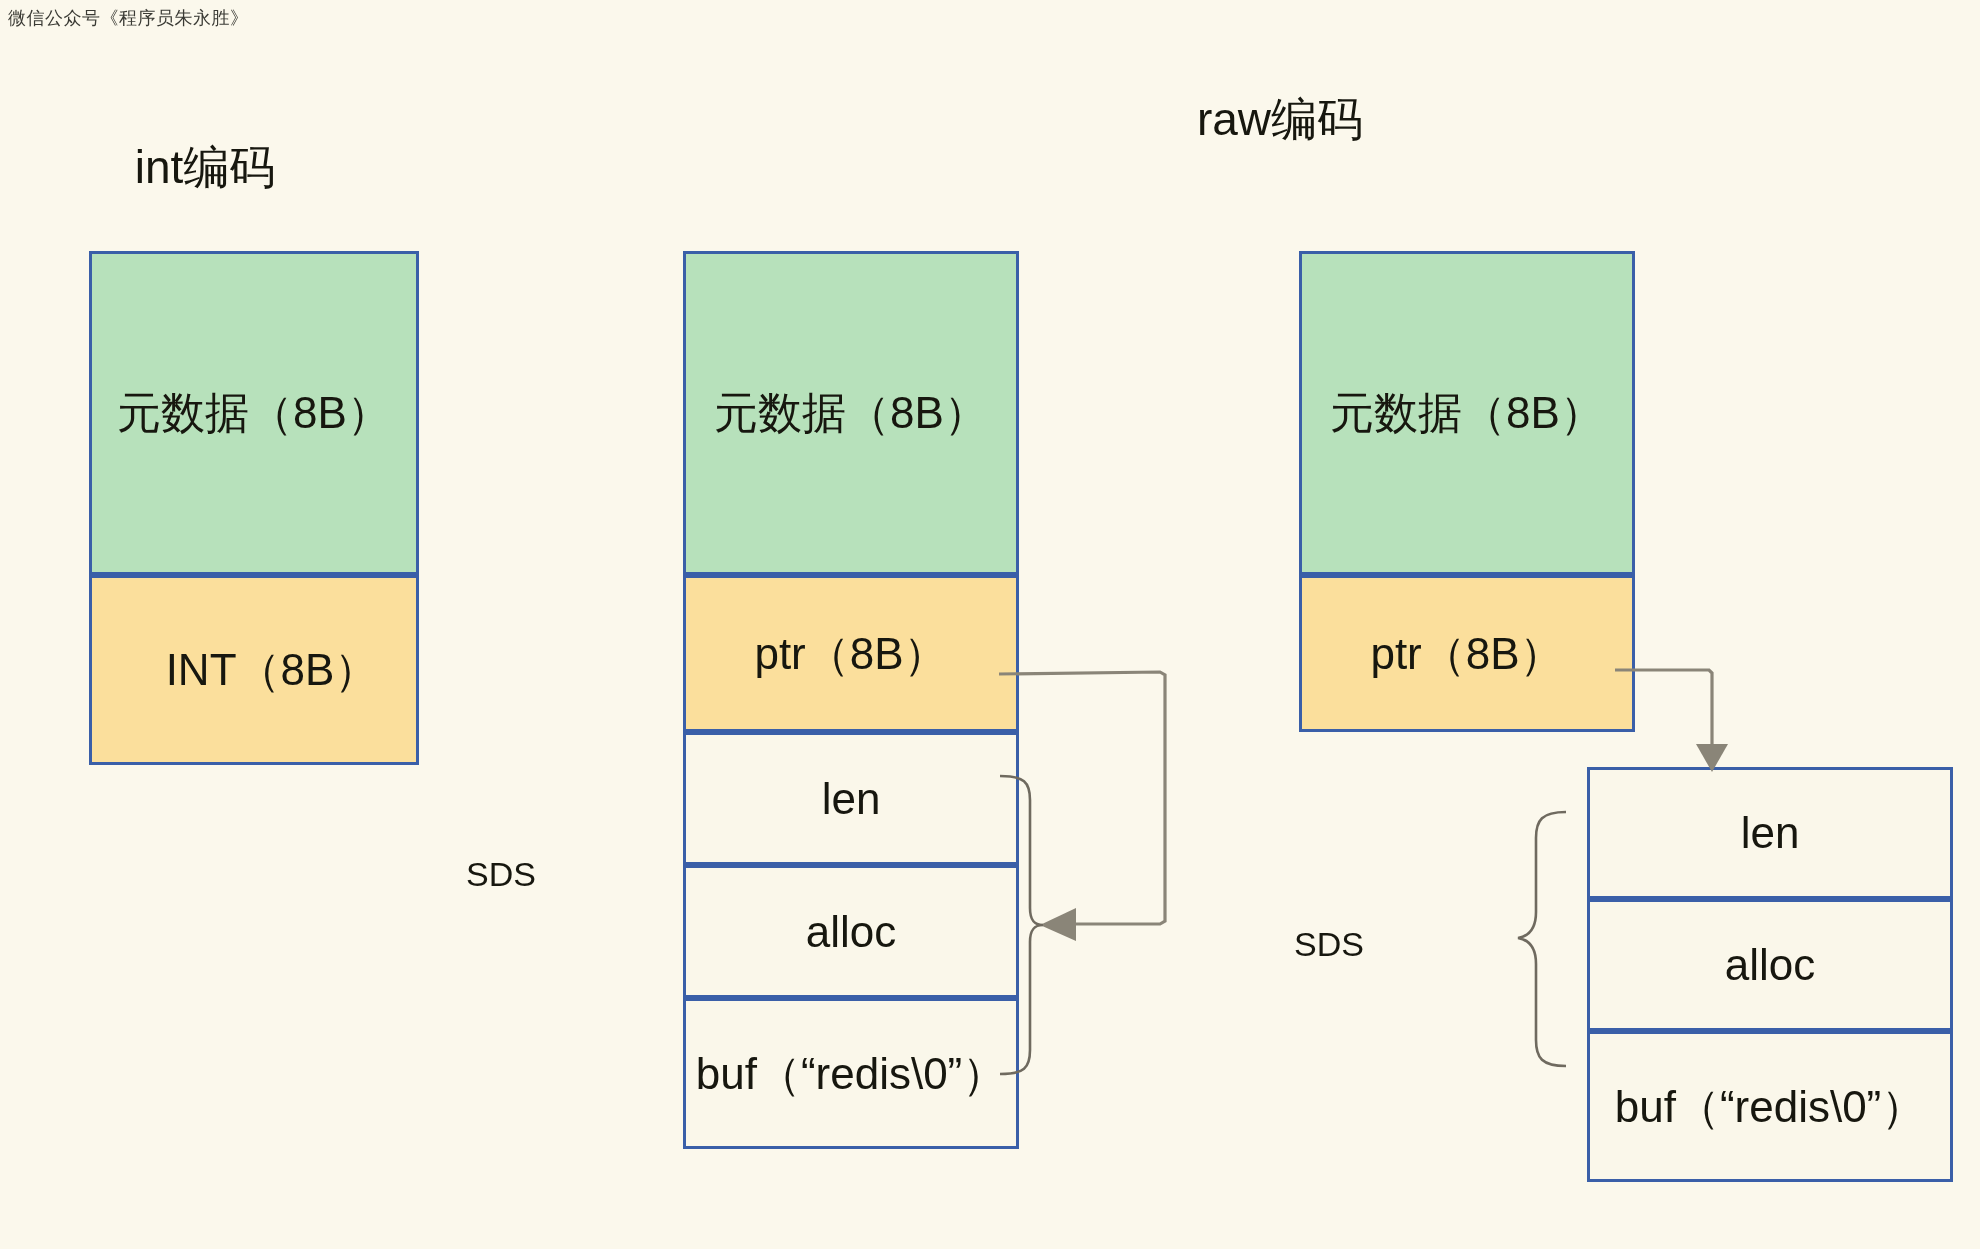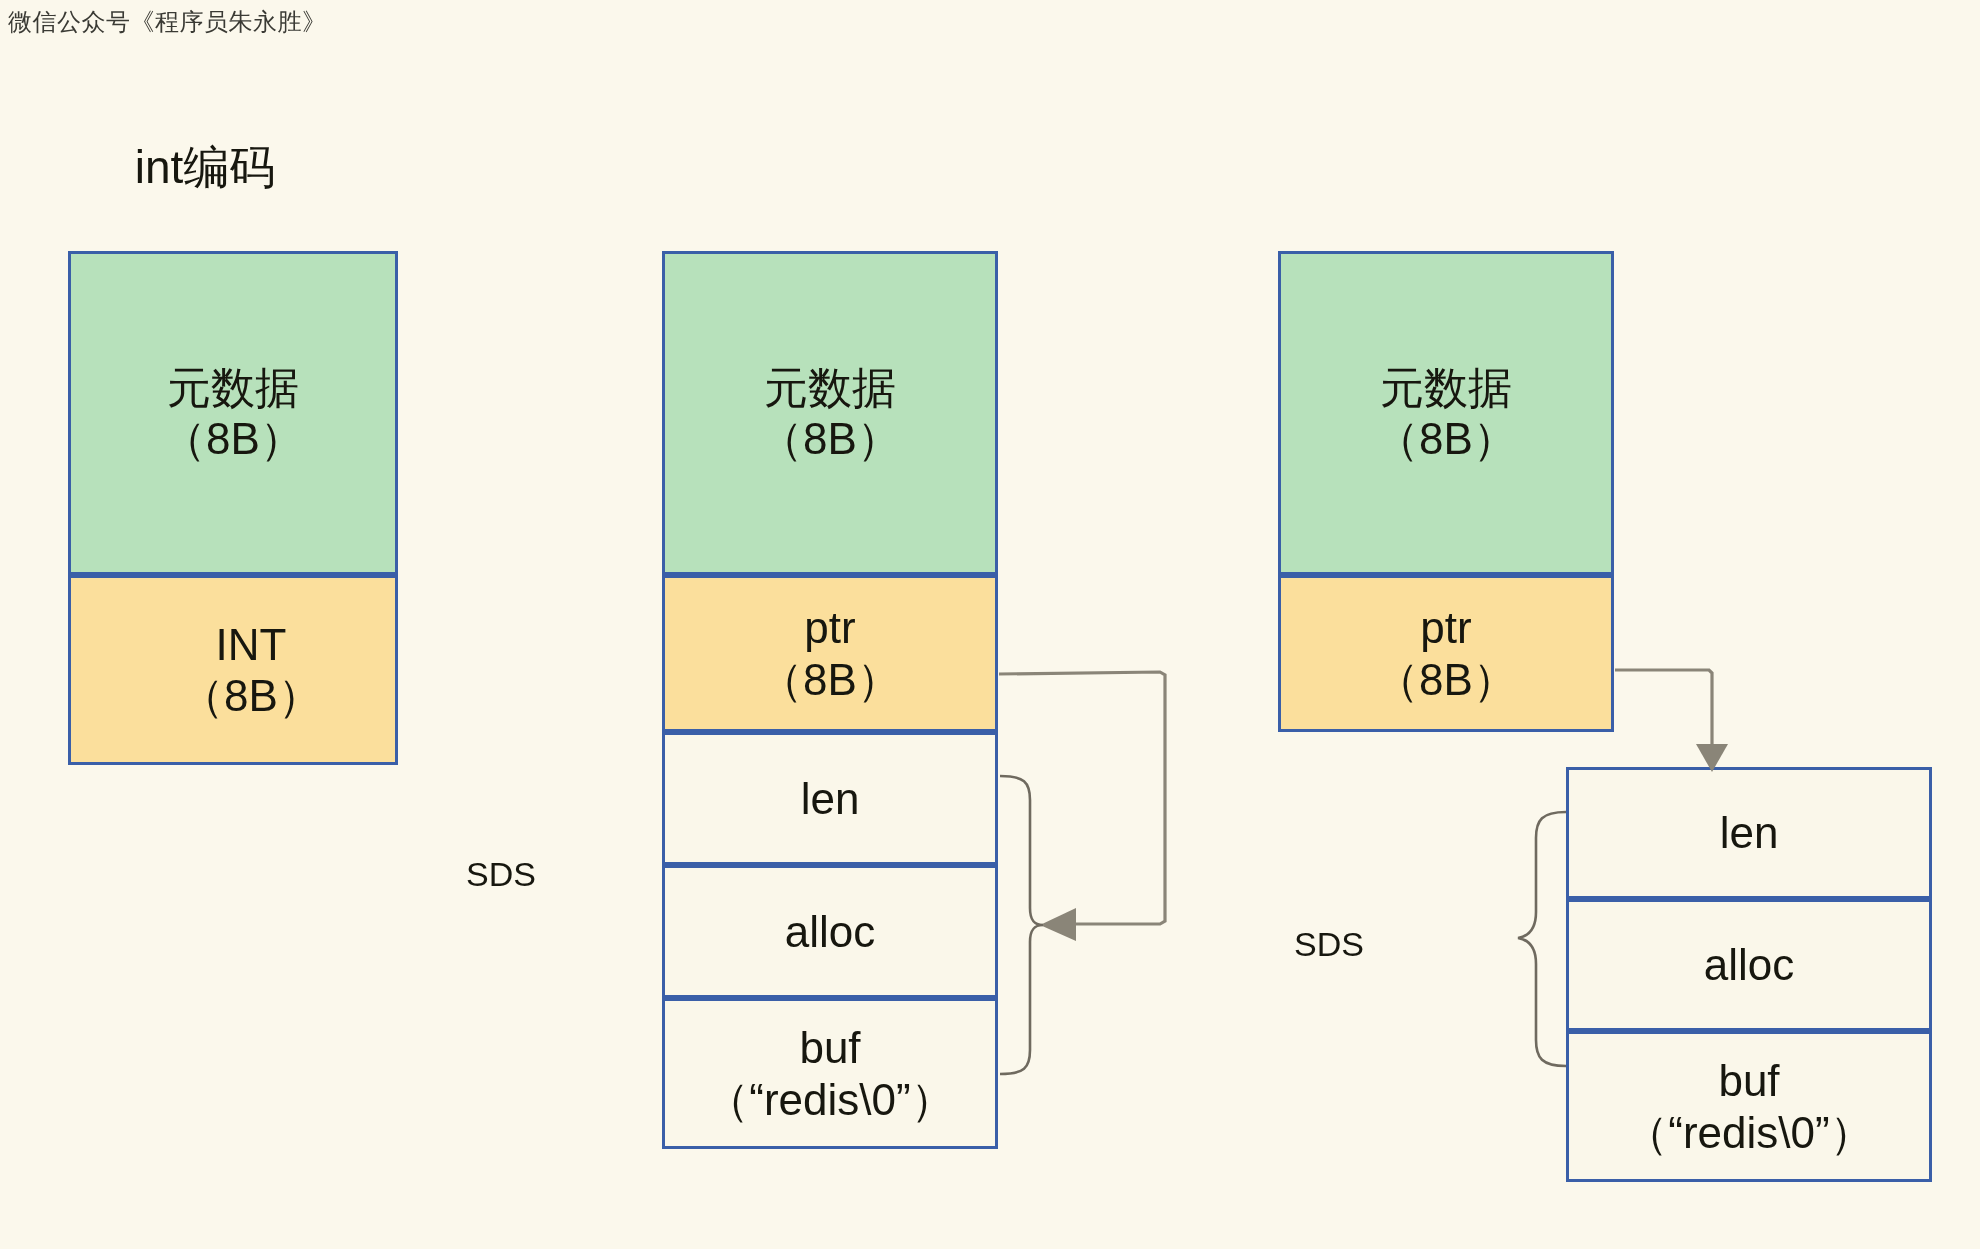--- a/index.html
+++ b/index.html
@@ -12,21 +12,21 @@
     height: 1249px;
     position: relative;
     overflow: hidden;
     font-family: "Liberation Sans", "DejaVu Sans", sans-serif;
     color: #1d1d1b;
   }
   .watermark {
     position: absolute;
     left: 8px;
     top: 6px;
-    font-size: 24px;
+    font-size: 18px;
     font-family: "Liberation Serif", "DejaVu Serif", serif;
     color: #3a3a34;
     letter-spacing: 0.5px;
     white-space: nowrap;
   }
   .col-title {
     position: absolute;
     text-align: center;
     font-size: 46px;
     line-height: 1.18;
@@ -35,27 +35,28 @@
   }
   #title-int   { left: 30px;  top: 86px;  width: 350px; }
   #title-embstr{ left: 370px; top: 38px;  width: 610px; }
   #title-raw   { left: 975px; top: 38px;  width: 610px; }
 
   .box {
     position: absolute;
     box-sizing: border-box;
     border: 3px solid #3a5fa8;
     display: flex;
-    flex-direction: column;
+    flex-direction: row;
     align-items: center;
     justify-content: center;
     font-size: 44px;
     line-height: 1.16;
     color: #17170f;
     text-align: center;
+    margin-left: 21px;
   }
   .green { background: #b7e1bb; }
   .yellow { background: #fbdf9c; }
   .plain  { background: #faf7ea; }
 
   .cell-line { display: block; }
 
   .sds-label {
     position: absolute;
     font-size: 34px;
@@ -79,20 +80,21 @@
 <div class="watermark">微信公众号《程序员朱永胜》</div>
 
 <div class="col-title" id="title-int">
   <span class="cell-line">int编码</span>
 </div>
 
 <div class="col-title" id="title-embstr">
 </div>
 
 <div class="col-title" id="title-raw">
+  <span class="cell-line">raw编码</span>
 </div>
 
 <div class="box green" style="left:68px; top:251px; width:330px; height:324px;">
   <span class="cell-line">元数据</span>
   <span class="cell-line">（8B）</span>
 </div>
 <div class="box yellow" style="left:68px; top:575px; width:330px; height:190px;padding-left:36px;">
   <span class="cell-line">INT</span>
   <span class="cell-line">（8B）</span>
 </div>

